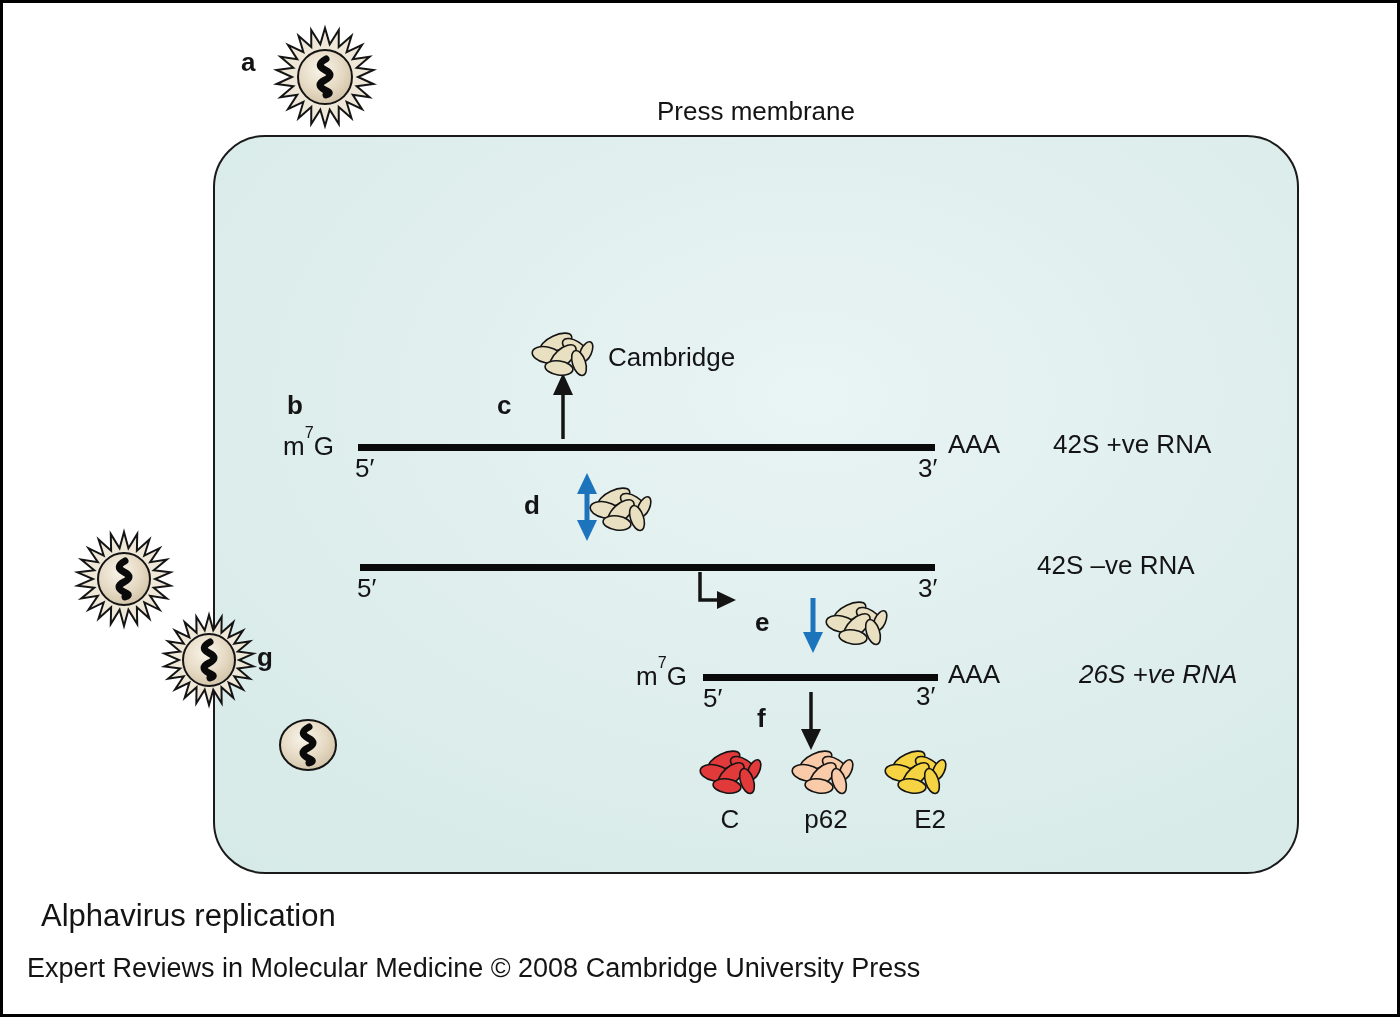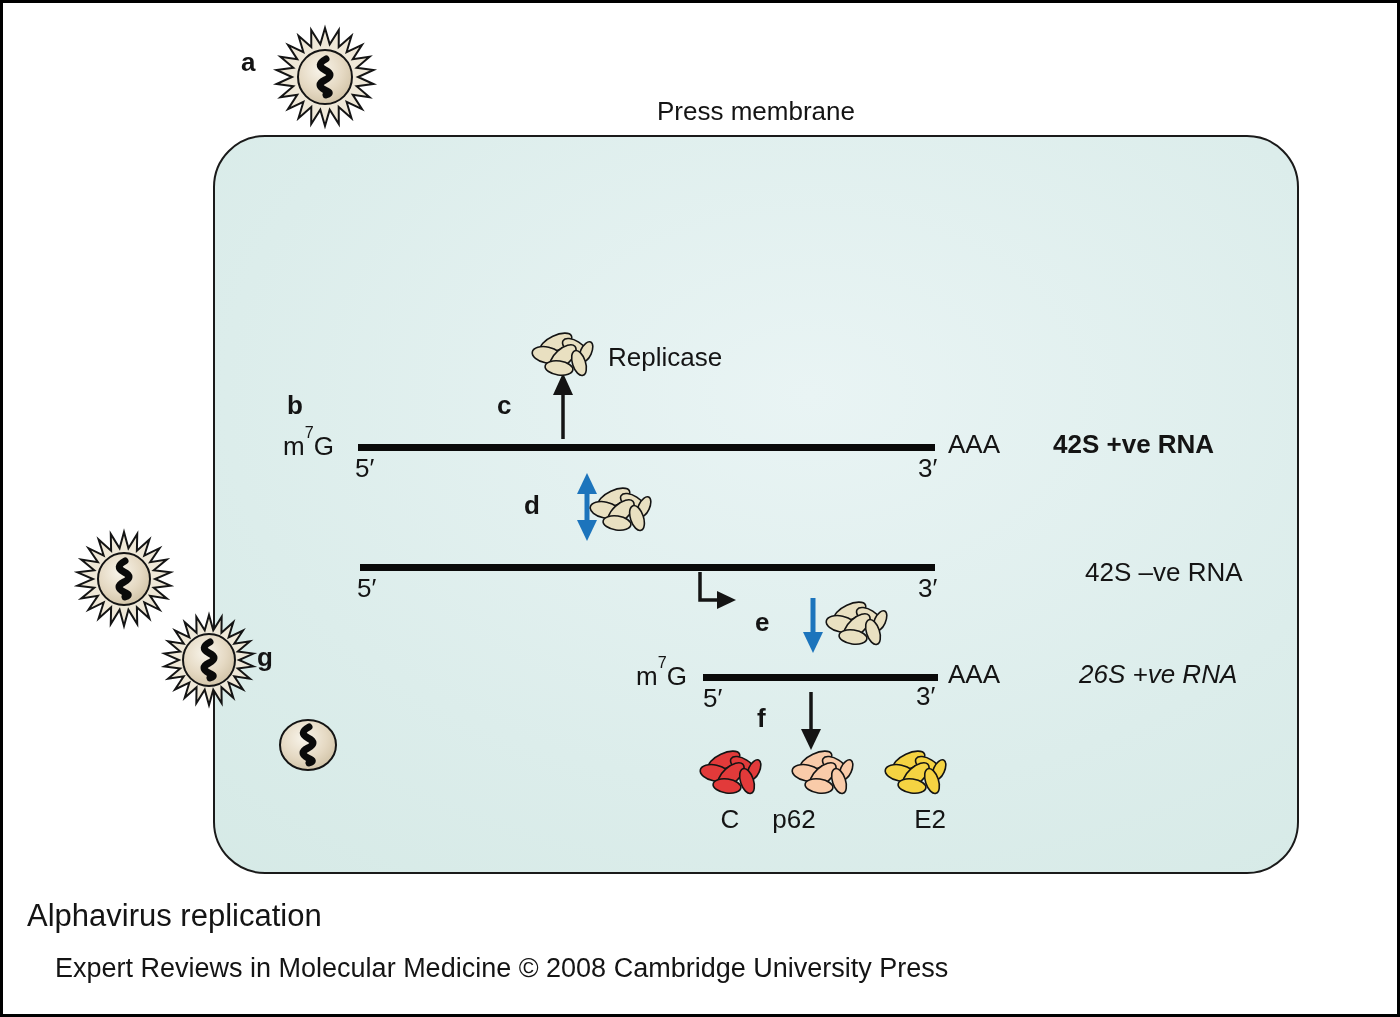--- a/index.html
+++ b/index.html
@@ -18,21 +18,21 @@
     position:absolute;left:638px;top:155px;width:229px;height:99px;
     box-sizing:border-box;border:2px solid #1a1a1a;border-radius:50%;
     background:radial-gradient(ellipse at 50% 42%, #e2f1fc 0%, #c6e3f8 55%, #a7d3f1 100%);
     display:flex;align-items:center;justify-content:center;font-size:26px;
   }
   .rna-line{position:absolute;height:7px;background:#0a0a0a;}
   .lbl{font-size:26px;}
   .step{font-weight:bold;font-size:26px;}
   .ctr{text-align:center;}
   sup.cap{font-size:62%;position:relative;top:-0.45em;}
-  .title{font-size:31px;}
+  .title{font-size:31px;margin-left:14px;}
   .credit{font-size:27px;}
   svg#overlay{position:absolute;left:0;top:0;pointer-events:none;}
   .protein-shape ellipse{fill:currentColor;stroke:#141414;stroke-width:1.6;}
   .star{fill:#efe8d8;stroke:#141414;stroke-width:2;}
   .capsid{fill:url(#capsidG);stroke:#141414;stroke-width:2;}
   .squig{fill:none;stroke:#0a0a0a;stroke-width:7;stroke-linecap:round;stroke-linejoin:round;}
   .karrow{stroke:#141414;stroke-width:3.5;fill:none;}
   .khead{fill:#141414;stroke:none;}
 </style>
 </head>
@@ -118,37 +118,37 @@
   <div class="abs lbl" style="left:654px;top:95px;">Press membrane</div>
 
   <div class="abs step" style="left:238px;top:46px;">a</div>
   <div class="abs step" style="left:284px;top:389px;">b</div>
   <div class="abs step" style="left:494px;top:389px;">c</div>
   <div class="abs step" style="left:521px;top:489px;">d</div>
   <div class="abs step" style="left:752px;top:606px;">e</div>
   <div class="abs step" style="left:754px;top:702px;">f</div>
   <div class="abs step" style="left:254px;top:641px;">g</div>
 
-  <div class="abs lbl" style="left:605px;top:341px;">Replicase</div>
+  <div class="abs lbl" style="left:605px;top:341px;">Cambridge</div>
 
   <div class="abs lbl" style="left:280px;top:428px;"><span>m</span><sup class="cap">7</sup><span>G</span></div>
   <div class="abs lbl" style="left:352px;top:452px;">5′</div>
   <div class="abs lbl" style="left:915px;top:452px;">3′</div>
   <div class="abs lbl" style="left:945px;top:428px;">AAA</div>
-  <div class="abs lbl" style="left:1050px;top:428px;font-weight:bold;">42S +ve RNA</div>
+  <div class="abs lbl" style="left:1050px;top:428px;">42S +ve RNA</div>
 
   <div class="abs lbl" style="left:354px;top:572px;">5′</div>
   <div class="abs lbl" style="left:915px;top:572px;">3′</div>
-  <div class="abs lbl" style="left:1082px;top:549px;margin-top:7px;">42S –ve RNA</div>
+  <div class="abs lbl" style="left:1034px;top:549px;">42S –ve RNA</div>
 
   <div class="abs lbl" style="left:633px;top:658px;"><span>m</span><sup class="cap">7</sup><span>G</span></div>
   <div class="abs lbl" style="left:700px;top:682px;">5′</div>
   <div class="abs lbl" style="left:913px;top:680px;">3′</div>
   <div class="abs lbl" style="left:945px;top:658px;">AAA</div>
   <div class="abs lbl" style="left:1076px;top:658px;font-style:italic;">26S +ve RNA</div>
 
   <div class="abs lbl ctr" style="left:697px;top:803px;width:60px;">C</div>
-  <div class="abs lbl ctr" style="left:760px;top:803px;width:62px;">p62</div>
+  <div class="abs lbl ctr" style="left:792px;top:803px;width:62px;">p62</div>
   <div class="abs lbl ctr" style="left:881px;top:803px;width:62px;text-align:right;">E2</div>
 
   <div class="abs title" style="left:24px;top:897px;">Alphavirus replication</div>
-  <div class="abs credit" style="left:24px;top:951px;margin-left:28px;">Expert Reviews in Molecular Medicine © 2008 Cambridge University Press</div>
+  <div class="abs credit" style="left:24px;top:951px;">Expert Reviews in Molecular Medicine © 2008 Cambridge University Press</div>
 </div>
 
 </body></html>

